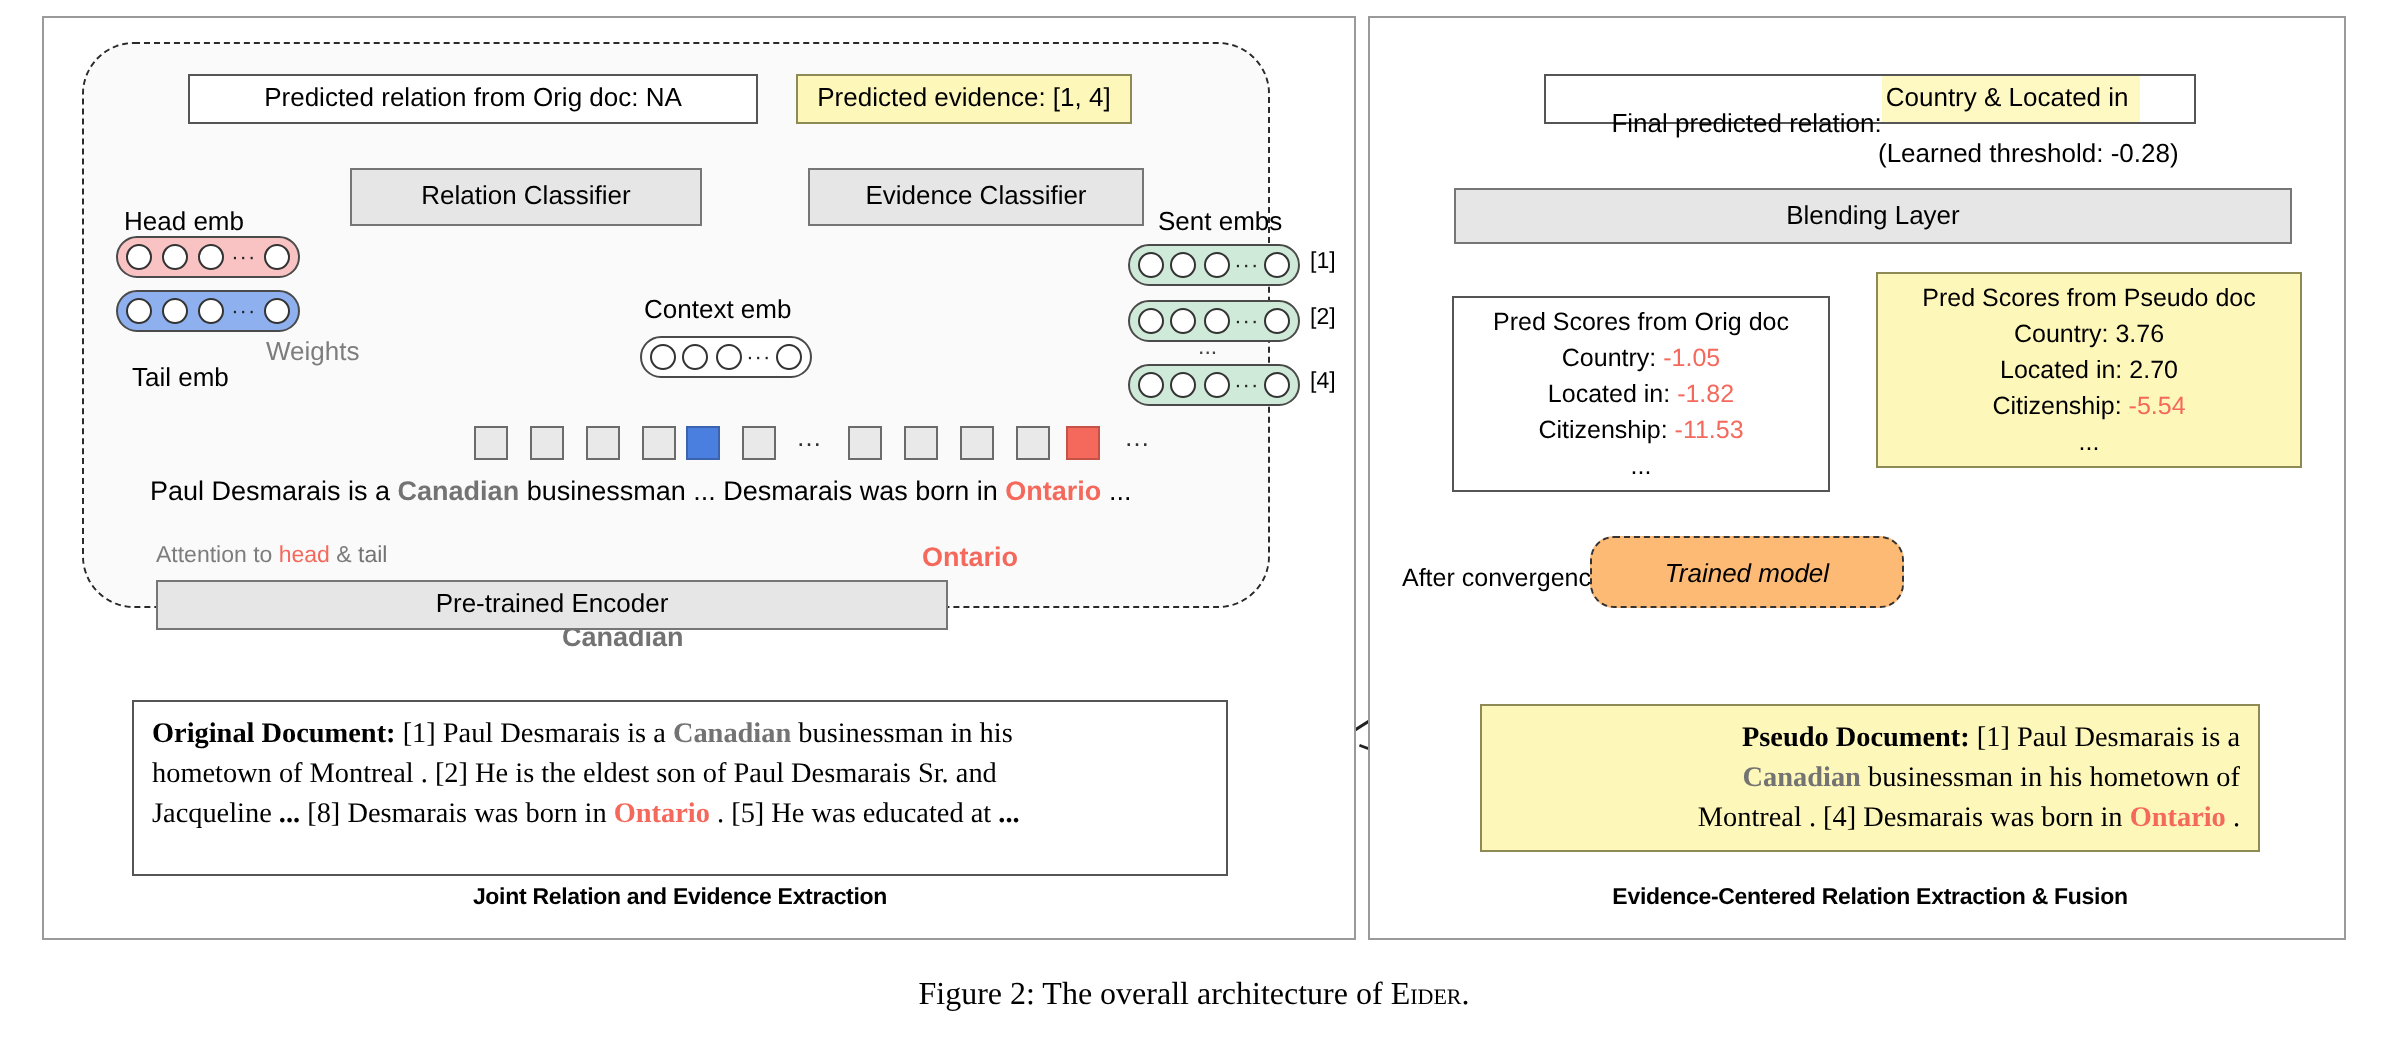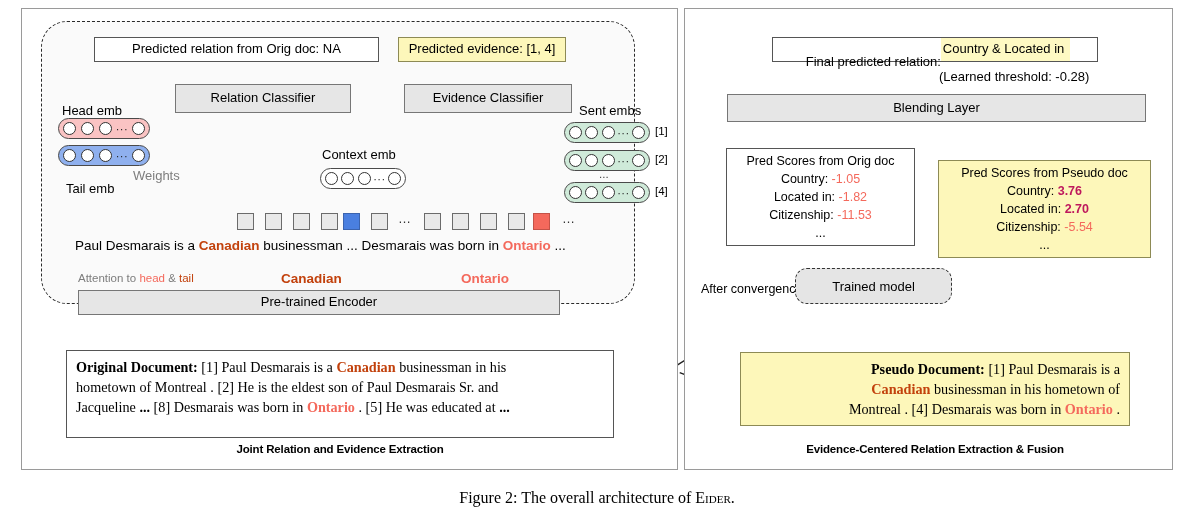--- a/index.html
+++ b/index.html
@@ -23,22 +23,22 @@
        display:flex;align-items:center;justify-content:center;text-align:center;
        font-size:13px;line-height:1.25;white-space:nowrap;}
   .gray{background:#e6e6e6;border:1.2px solid #767676;}
   .yellow{background:#fdf7ba;border:1.2px solid #8d8a55;text-align:right;}
 
   
   .lbl{position:absolute;font-size:13px;white-space:nowrap;}
   .lbl.sm{font-size:11.5px;}
   .gray-txt{color:#7d7d7d;}
   .red-txt{color:#f4695c;}
-  .blue-txt{color:#c2410c;}
-  .green-txt{color:#be185d;font-weight:bold;}
+  .blue-txt{color:#737373;margin-top:40px;}
+  .green-txt{color:#000000;}
 
   
   .pill{position:absolute;box-sizing:border-box;border:1.4px solid #4a4a4a;border-radius:11px;
         height:21px;display:flex;align-items:center;justify-content:space-between;
         padding:0 4px;}
   .pill.head{background:#fac3c3;}
   .pill.tail{background:#8fb0ee;}
   .pill.ctx{background:#ffffff;}
   .pill.sent{background:#cfead9;}
   .node{width:11px;height:11px;border-radius:50%;background:#fff;border:1.4px solid #333;flex:0 0 auto;}
@@ -236,21 +236,21 @@
     <span>Paul Desmarais is a </span><span class="blue-txt" style="font-weight:bold;">Canadian</span><span> businessman ... Desmarais was born in </span><span class="red-txt" style="font-weight:bold;">Ontario</span><span> ...</span>
   </div>
 
   <div class="lbl blue-txt" style="left:281px;top:271px;font-weight:bold;font-size:13.5px;">Canadian</div>
   <div class="lbl red-txt" style="left:461px;top:271px;font-weight:bold;font-size:13.5px;">Ontario</div>
 
   <div class="lbl sm" style="left:78px;top:272px;text-align:right;">
     <span class="gray-txt">Attention to </span><span class="red-txt">head</span><span class="gray-txt"> &amp; </span><span class="blue-txt">tail</span>
   </div>
 
-  <div class="box gray" style="left:78px;top:290px;width:482px;height:25px;">Pre-trained Encoder</div>
+  <div class="box gray" style="left:78px;top:290px;width:396px;height:25px;">Pre-trained Encoder</div>
 
   <div class="docbox" style="left:66px;top:350px;width:548px;height:88px;">
     <b>Original Document:</b><span> [1] Paul Desmarais is a </span><span class="blue-txt el">Canadian</span><span> businessman in his</span><br>
     <span>hometown of Montreal . [2] He is the eldest son of Paul Desmarais Sr. and</span><br>
     <span>Jacqueline </span><b>...</b><span> [8] Desmarais was born in </span><span class="red-txt el">Ontario</span><span> . [5] He was educated at </span><b>...</b>
   </div>
 
   <div class="panel-caption" style="left:180px;top:443px;width:320px;">Joint Relation and Evidence Extraction</div>
 
   <div class="panel" id="panel-right"></div>
@@ -266,34 +266,34 @@
 
   <div class="box" style="left:726px;top:148px;width:189px;height:98px;flex-direction:column;justify-content:center;
               line-height:1.45;font-size:12.5px;">
     <div>Pred Scores from Orig doc</div>
     <div><span>Country: </span><span class="red-txt">-1.05</span></div>
     <div><span>Located in: </span><span class="red-txt">-1.82</span></div>
     <div><span>Citizenship: </span><span class="red-txt">-11.53</span></div>
     <div>...</div>
   </div>
 
-  <div class="box yellow" style="left:938px;top:160px;width:213px;height:98px;flex-direction:column;justify-content:center;
+  <div class="box yellow" style="left:938px;top:136px;width:213px;height:98px;flex-direction:column;justify-content:center;
               line-height:1.45;font-size:12.5px;">
     <div>Pred Scores from Pseudo doc</div>
     <div><span>Country: </span><span class="green-txt">3.76</span></div>
     <div><span>Located in: </span><span class="green-txt">2.70</span></div>
     <div><span>Citizenship: </span><span class="red-txt">-5.54</span></div>
     <div>...</div>
   </div>
 
   <div class="lbl" style="left:701px;top:282px;font-size:12.5px;">After convergence</div>
 
   <div style="position:absolute;left:795px;top:268px;width:155px;height:34px;
-              border:1.4px dashed #333;border-radius:12px;background:#e5e5e5;
-              display:flex;align-items:center;justify-content:center;font-size:13px;">
+              border:1.4px dashed #333;border-radius:12px;background:#fdba74;
+              display:flex;align-items:center;justify-content:center;font-size:13px;font-style:italic;">
     <span>Trained model</span>
   </div>
 
   <div class="docbox yellow" style="left:740px;top:352px;width:390px;height:74px;background:#fdf7ba;border:1.3px solid #8d8a55;">
     <b>Pseudo Document:</b><span> [1] Paul Desmarais is a</span><br>
     <span class="blue-txt el">Canadian</span><span> businessman in his hometown of</span><br>
     <span>Montreal .  [4] Desmarais was born in </span><span class="red-txt el">Ontario</span><span> .</span>
   </div>
 
   <div class="panel-caption" style="left:739px;top:443px;width:392px;">Evidence-Centered Relation Extraction &amp; Fusion</div>

